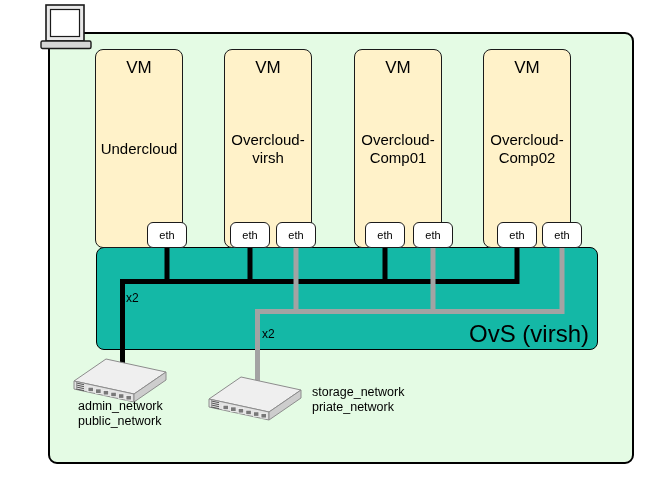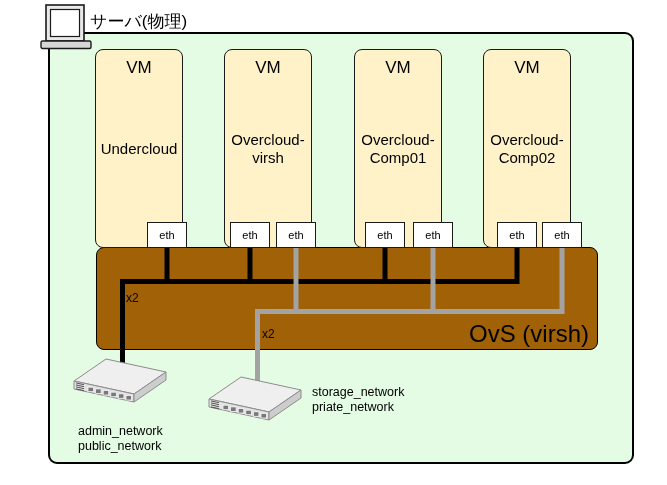--- a/index.html
+++ b/index.html
@@ -11,24 +11,24 @@
   .diagram-title { position:absolute; left:90px; top:10px; font-size:17px; z-index:6; white-space:nowrap; }
   .laptop { position:absolute; left:40px; top:3px; z-index:6; }
 
   .vm { position:absolute; top:49px; height:199px; width:88px; background:#FFF2C9;
         border:1.5px solid #1a1a1a; border-radius:8px; box-sizing:border-box; z-index:3; }
   .vm-type { position:absolute; top:8px; left:0; width:100%; text-align:center; font-size:17px; }
   .vm-name { position:absolute; left:0; top:0; right:0; bottom:0; display:flex; flex-direction:column;
              align-items:center; justify-content:center; text-align:center; font-size:15px; line-height:18px; }
 
   .eth { position:absolute; top:222px; width:40px; height:26px; background:#fff;
-         border:1.5px solid #1a1a1a; border-radius:0; box-sizing:border-box; z-index:4;
+         border:1.5px solid #1a1a1a; border-radius:6px; box-sizing:border-box; z-index:4;
          display:flex; align-items:center; justify-content:center; font-size:11px; }
 
-  .ovs { position:absolute; left:96px; top:247px; width:502px; height:103px; background:#a16207;
+  .ovs { position:absolute; left:96px; top:247px; width:502px; height:103px; background:#14b8a6;
          border:1.5px solid #000; border-radius:8px; box-sizing:border-box; z-index:1; }
   .ovs-label { position:absolute; right:8px; bottom:1px; font-size:24px; }
 
   .links { position:absolute; left:0; top:0; z-index:2; pointer-events:none; }
   .x2-label { position:absolute; font-size:12px; z-index:2;text-align:center; }
 
   .switch-svg { position:absolute; z-index:5; }
   .switch-label { position:absolute; font-size:12.5px; line-height:14.5px; z-index:5; white-space:nowrap; }
 </style>
 </head>
@@ -37,21 +37,20 @@
 <div class="stage">
 
   <div class="host-box"></div>
 
   <svg class="laptop" width="52" height="48" viewBox="0 0 52 48">
     <rect x="6" y="2" width="38" height="36" fill="#E9E9E9" stroke="#1a1a1a" stroke-width="1.6"></rect>
     <rect x="10.5" y="6.5" width="29" height="27" fill="#FFFFFF" stroke="#1a1a1a" stroke-width="1.2"></rect>
     <rect x="1" y="38" width="50" height="7.5" rx="1.5" fill="#D6D6D6" stroke="#1a1a1a" stroke-width="1.4"></rect>
   </svg>
 
-  <div class="diagram-title">サーバ(物理)</div>
 
   <div class="vm" style="left:95px;">
     <div class="vm-type">VM</div>
     <div class="vm-name">
       <span>Undercloud</span>
     </div>
   </div>
   <div class="vm" style="left:224px;">
     <div class="vm-type">VM</div>
     <div class="vm-name">
@@ -136,21 +135,21 @@
     <g fill="#787878" stroke="#F5F5F5" stroke-width="0.8">
       <rect x="16" y="32.2" width="5.5" height="4.5"></rect>
       <rect x="23.6" y="33.9" width="5.5" height="4.5"></rect>
       <rect x="31.2" y="35.5" width="5.5" height="4.5"></rect>
       <rect x="38.8" y="37.2" width="5.5" height="4.5"></rect>
       <rect x="46.4" y="38.8" width="5.5" height="4.5"></rect>
       <rect x="54" y="40.5" width="5.5" height="4.5"></rect>
     </g>
   </svg>
 
-  <div class="switch-label" style="left:78px; top:399px;margin-top:25px;">
+  <div class="switch-label" style="left:78px; top:399px;">
     <div>admin_network</div>
     <div>public_network</div>
   </div>
   <div class="switch-label" style="left:312px; top:385px;">
     <div>storage_network</div>
     <div>priate_network</div>
   </div>
 
 </div>
 

